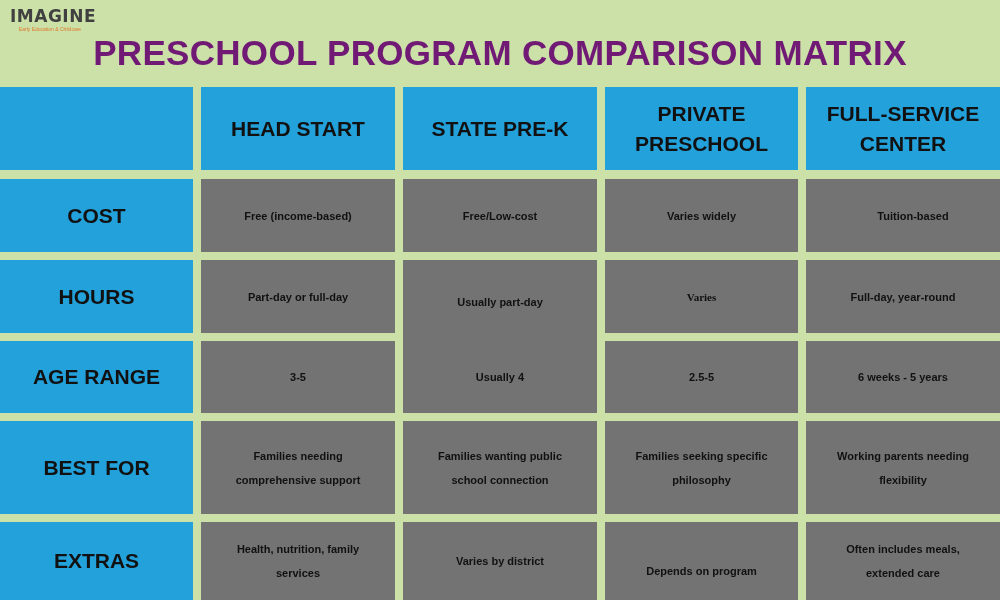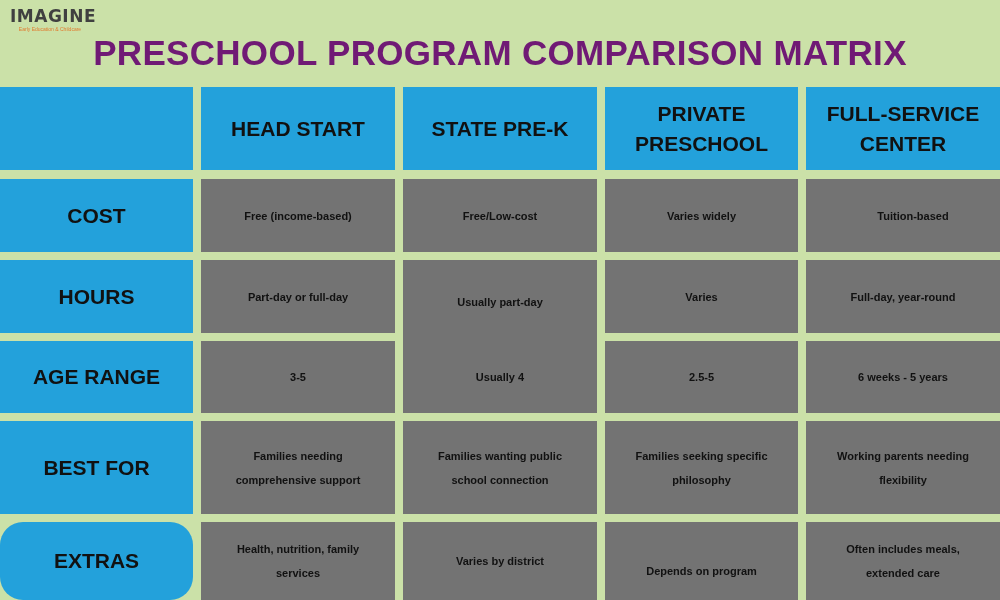--- a/index.html
+++ b/index.html
@@ -72,21 +72,21 @@
       <span>Tuition-based</span>
     </div>
 
   <div class="cell rowlbl" style="left:0;top:260px;width:193px;height:73px;">HOURS</div>
   <div class="cell val" style="left:201px;top:260px;width:194px;height:73px;">
       <span>Part-day or full-day</span>
     </div>
   <div class="cell val" style="left:403px;top:260px;width:194px;height:84px;">
       <span>Usually part-day</span>
     </div>
-  <div class="cell val" style="left:605px;top:260px;width:193px;height:73px;">
+  <div class="cell val" style="left:605px;top:260px;width:193px;height:73px;font-family:Liberation Serif, serif;">
       <span>Varies</span>
     </div>
   <div class="cell val" style="left:806px;top:260px;width:194px;height:73px;">
       <span>Full-day, year-round</span>
     </div>
 
   <div class="cell rowlbl" style="left:0;top:341px;width:193px;height:72px;">AGE RANGE</div>
   <div class="cell val" style="left:201px;top:341px;width:194px;height:72px;">
       <span>3-5</span>
     </div>
@@ -107,21 +107,21 @@
   <div class="cell val" style="left:403px;top:421px;width:194px;height:93px;">
       <span style="display:block;width:150px;">Families wanting public school connection</span>
     </div>
   <div class="cell val" style="left:605px;top:421px;width:193px;height:93px;">
       <span style="display:block;width:170px;">Families seeking specific philosophy</span>
     </div>
   <div class="cell val" style="left:806px;top:421px;width:194px;height:93px;">
       <span style="display:block;width:160px;">Working parents needing flexibility</span>
     </div>
 
-  <div class="cell rowlbl" style="left:0;top:522px;width:193px;height:78px;border-radius:23px;">EXTRAS</div>
+  <div class="cell rowlbl" style="left:0;top:522px;width:193px;height:78px;">EXTRAS</div>
   <div class="cell val" style="left:201px;top:522px;width:194px;height:78px;">
       <span style="display:block;width:160px;">Health, nutrition, family services</span>
     </div>
   <div class="cell val" style="left:403px;top:522px;width:194px;height:78px;">
       <span>Varies by district</span>
     </div>
   <div class="cell val" style="left:605px;top:522px;width:193px;height:98px;">
       <span>Depends on program</span>
     </div>
   <div class="cell val" style="left:806px;top:522px;width:194px;height:78px;">

